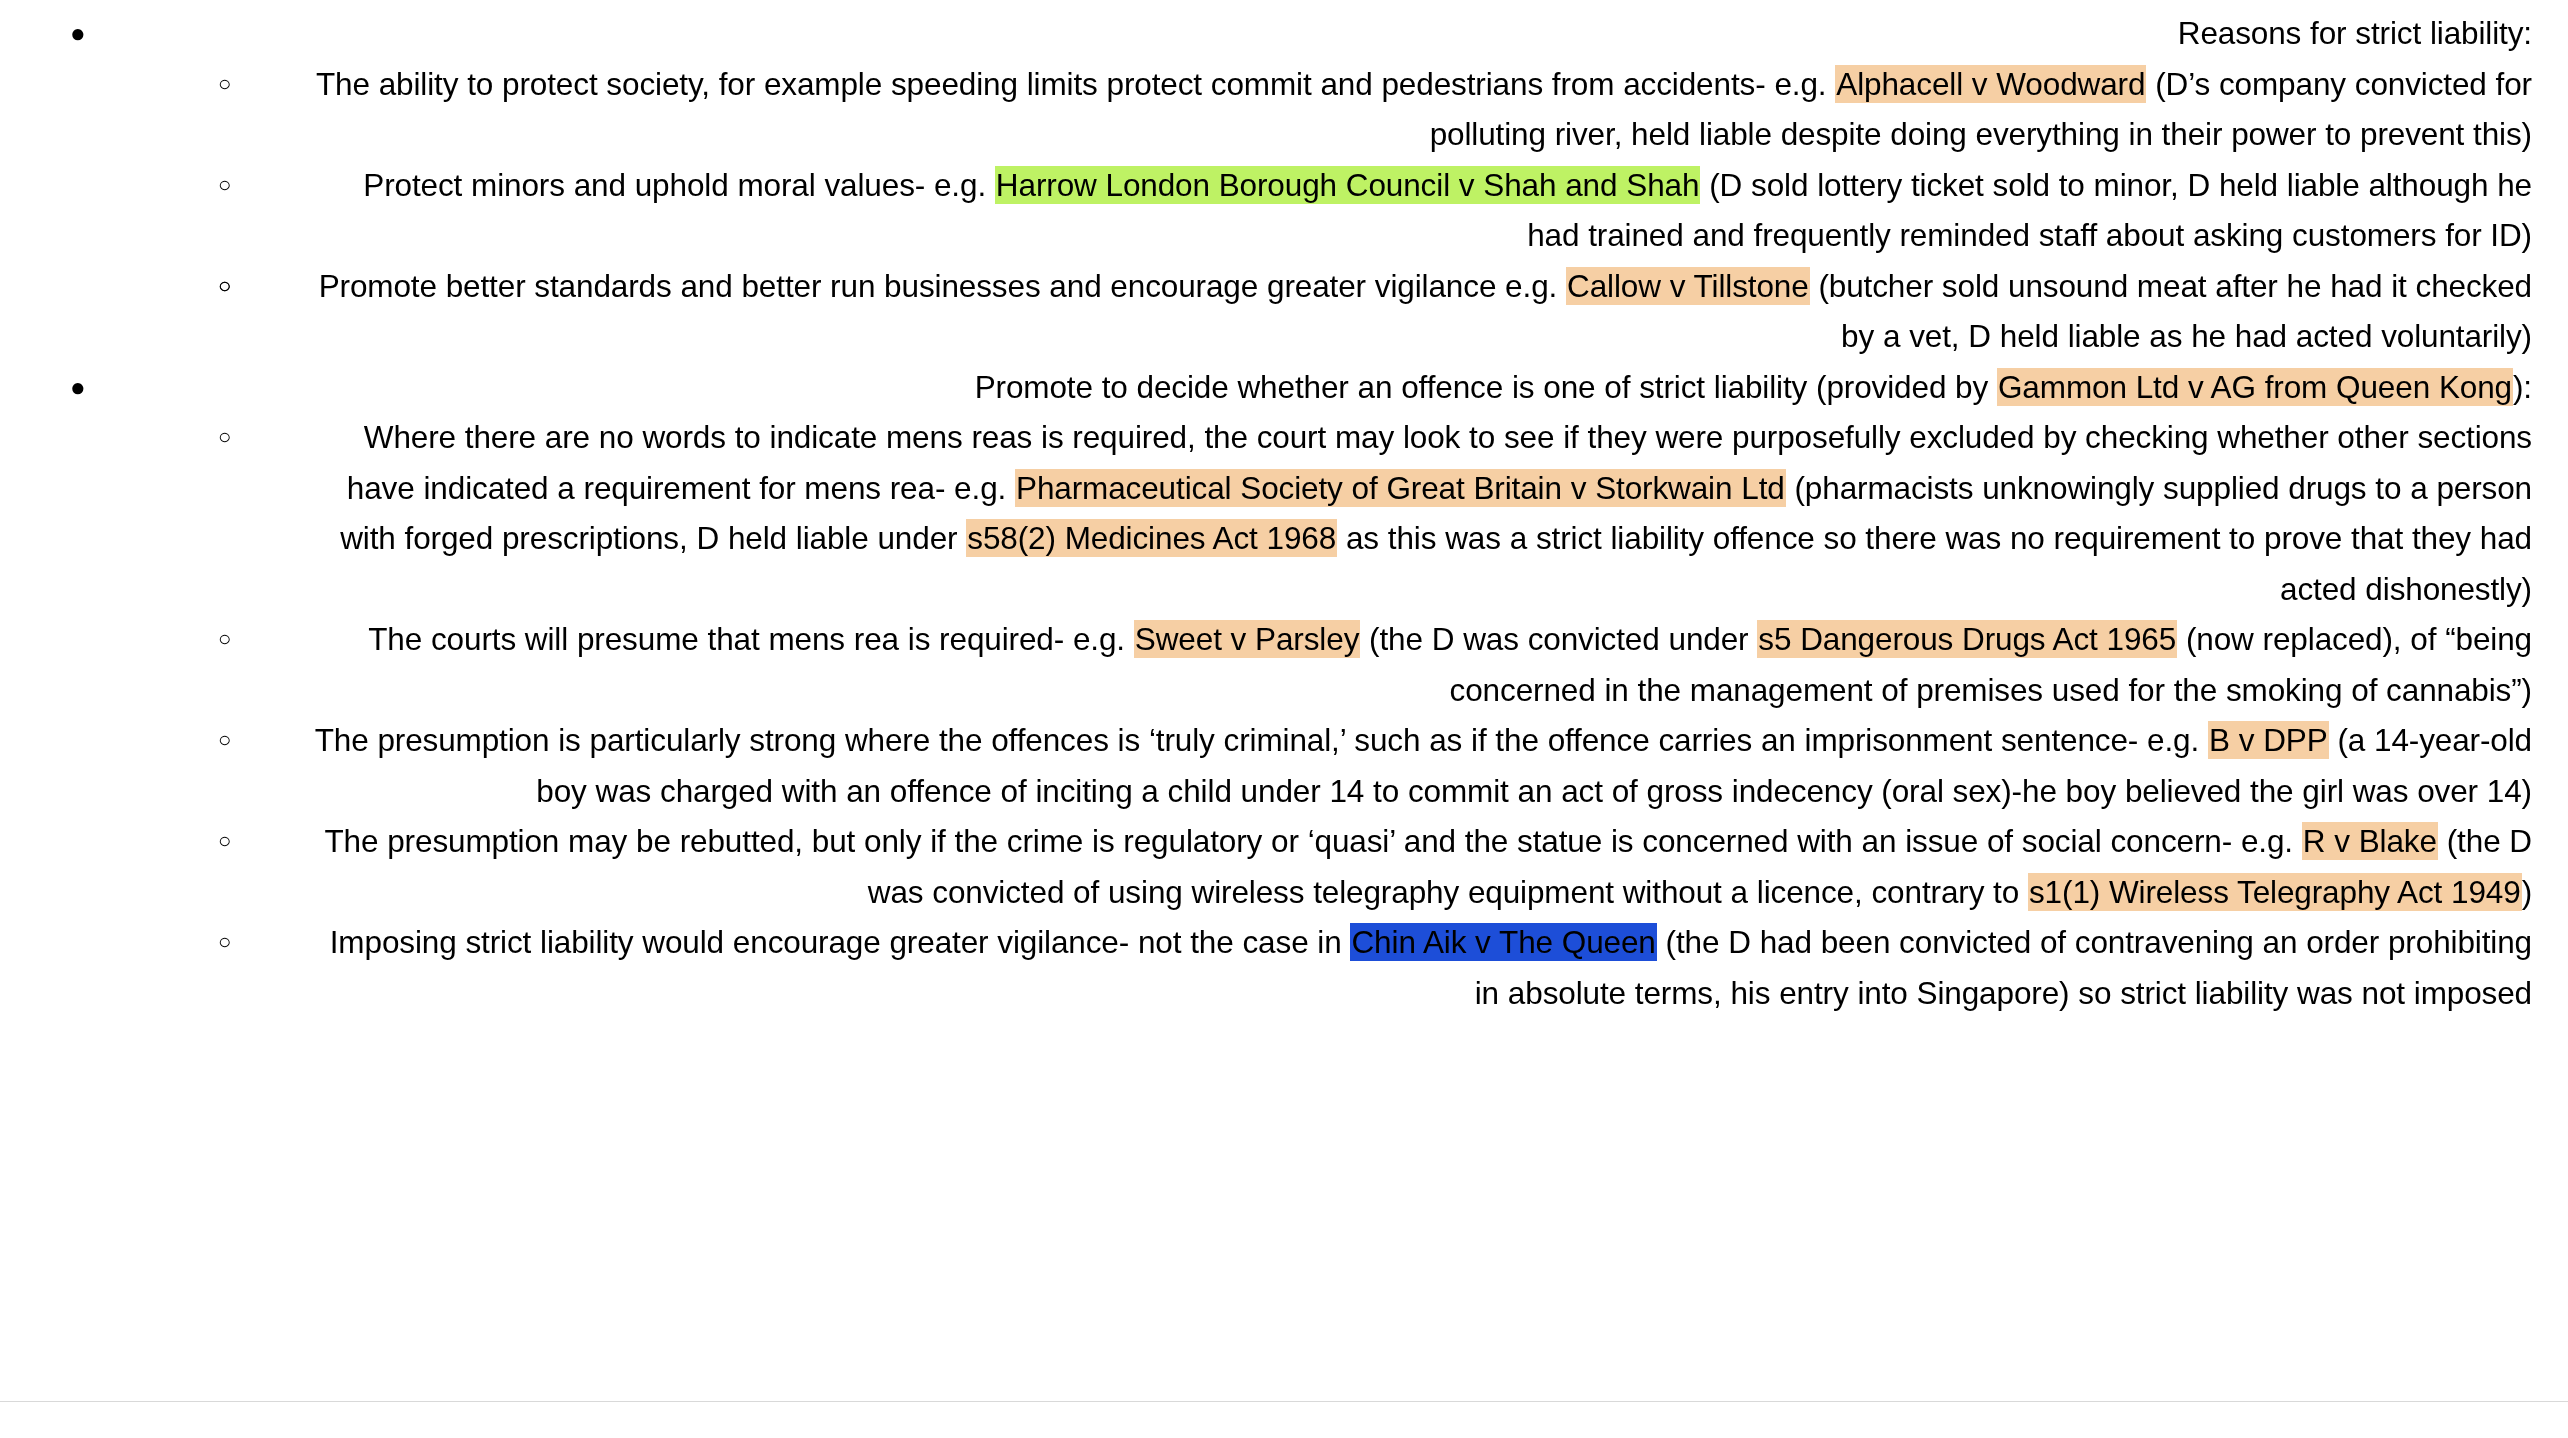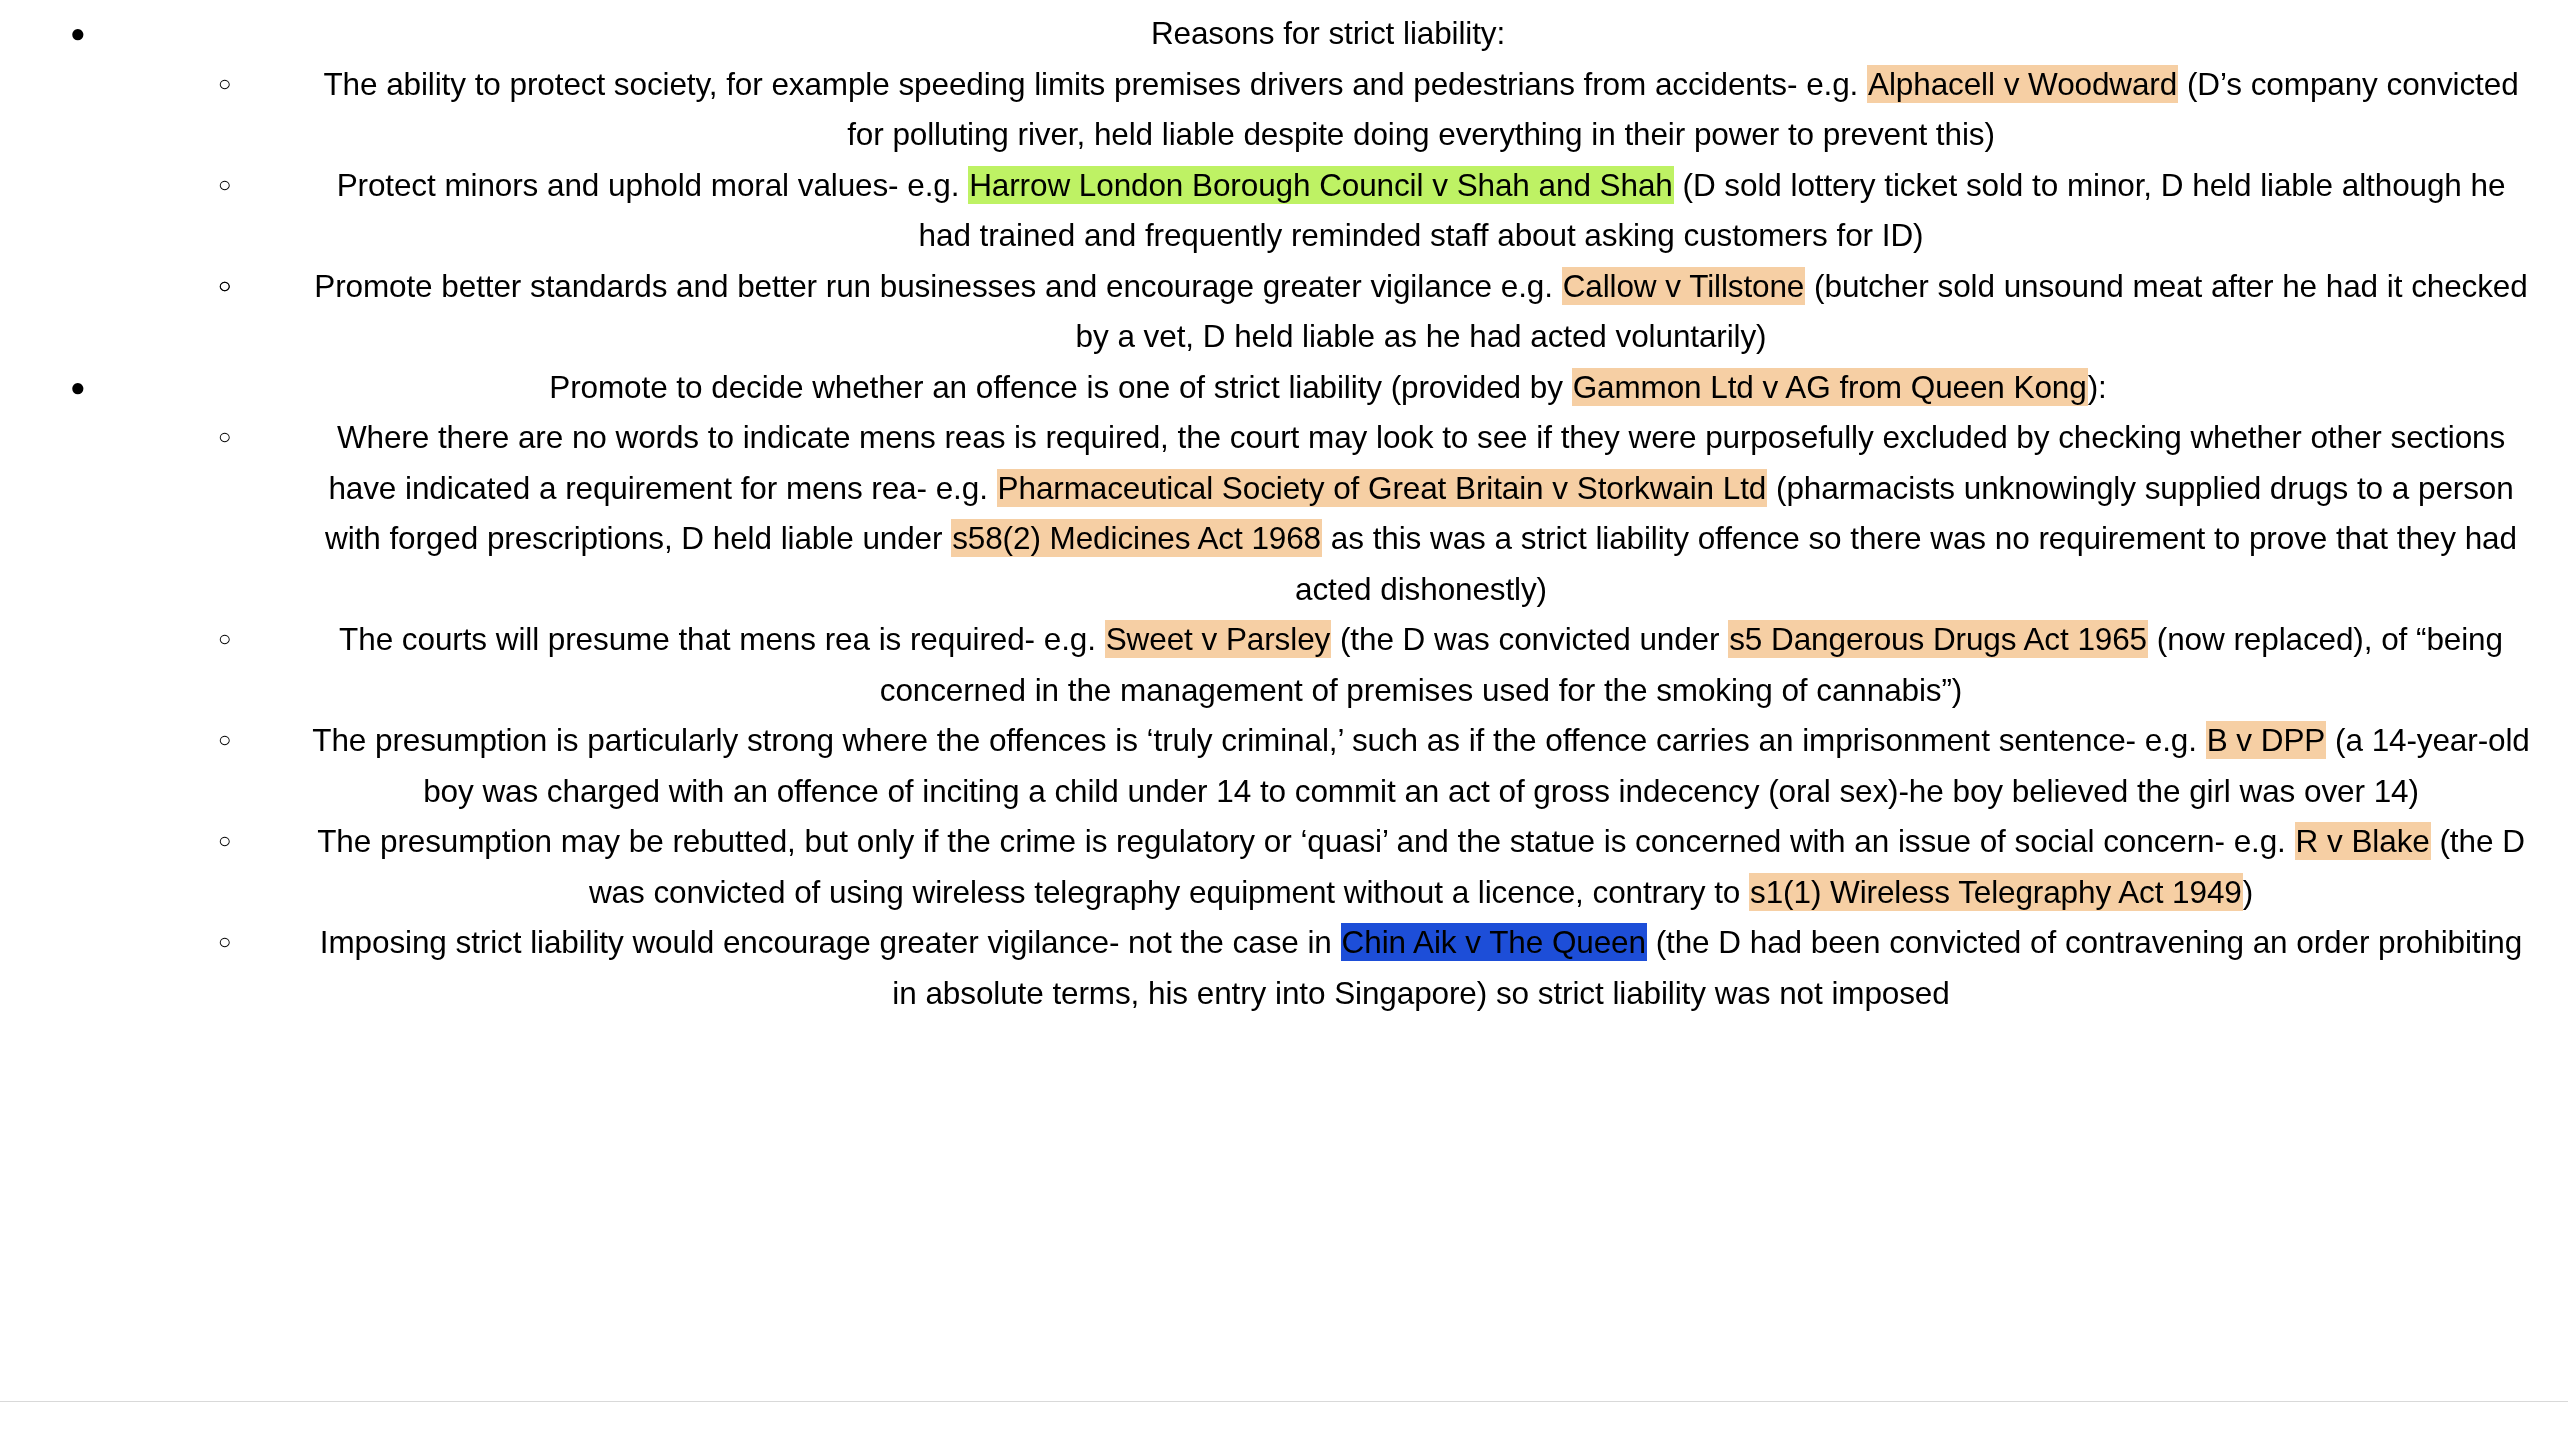--- a/index.html
+++ b/index.html
@@ -92,21 +92,21 @@
     top: 0;
     width: 26px;
     font-size: 22px;
     line-height: 50.5px;
   }
 
   .bullet { color: #000; user-select: none; }
 
   .item-text {
     display: block;
-    text-align: center;
+    text-align: right;
     padding-right: 8px;
   }
 
   
   .hl {
     background-color: #f6ceа3;
     background-color: #f6cfa4;
     padding: 1px 1px;
     box-decoration-break: clone;
     -webkit-box-decoration-break: clone;
@@ -119,21 +119,21 @@
   <div id="doc-body">
     <ul class="level1" id="outline-root">
         <li class="item lvl1" id="reasons-for-strict-liability">
           <span class="bullet">●</span>
           <span class="item-text"><span>Reasons for strict liability:</span></span>
         </li>
         <li style="list-style: none;">
           <ul class="level2">
             <li class="item lvl2" id="ability-to-protect-society">
               <span class="bullet">○</span>
-              <span class="item-text"><span>The ability to protect society, for example speeding limits premises drivers and pedestrians from accidents-  e.g. </span><span class="hl" style="background-color: rgb(246, 207, 164);">Alphacell v Woodward</span><span> (D’s company convicted for polluting river, held liable despite doing everything in their power to prevent this)</span></span>
+              <span class="item-text"><span>The ability to protect society, for example speeding limits protect commit and pedestrians from accidents-  e.g. </span><span class="hl" style="background-color: rgb(246, 207, 164);">Alphacell v Woodward</span><span> (D’s company convicted for polluting river, held liable despite doing everything in their power to prevent this)</span></span>
             </li>
             <li class="item lvl2" id="protect-minors">
               <span class="bullet">○</span>
               <span class="item-text"><span>Protect minors and uphold moral values- e.g. </span><span class="hl" style="background-color: #bef264;">Harrow London Borough Council v Shah and Shah</span><span> (D sold lottery ticket sold to minor, D held liable although he had trained and frequently reminded staff about asking customers for ID)</span></span>
             </li>
             <li class="item lvl2" id="saves-courts-time">
               <span class="bullet">○</span>
             </li>
             <li class="item lvl2" id="promote-better-standards">
               <span class="bullet">○</span>

